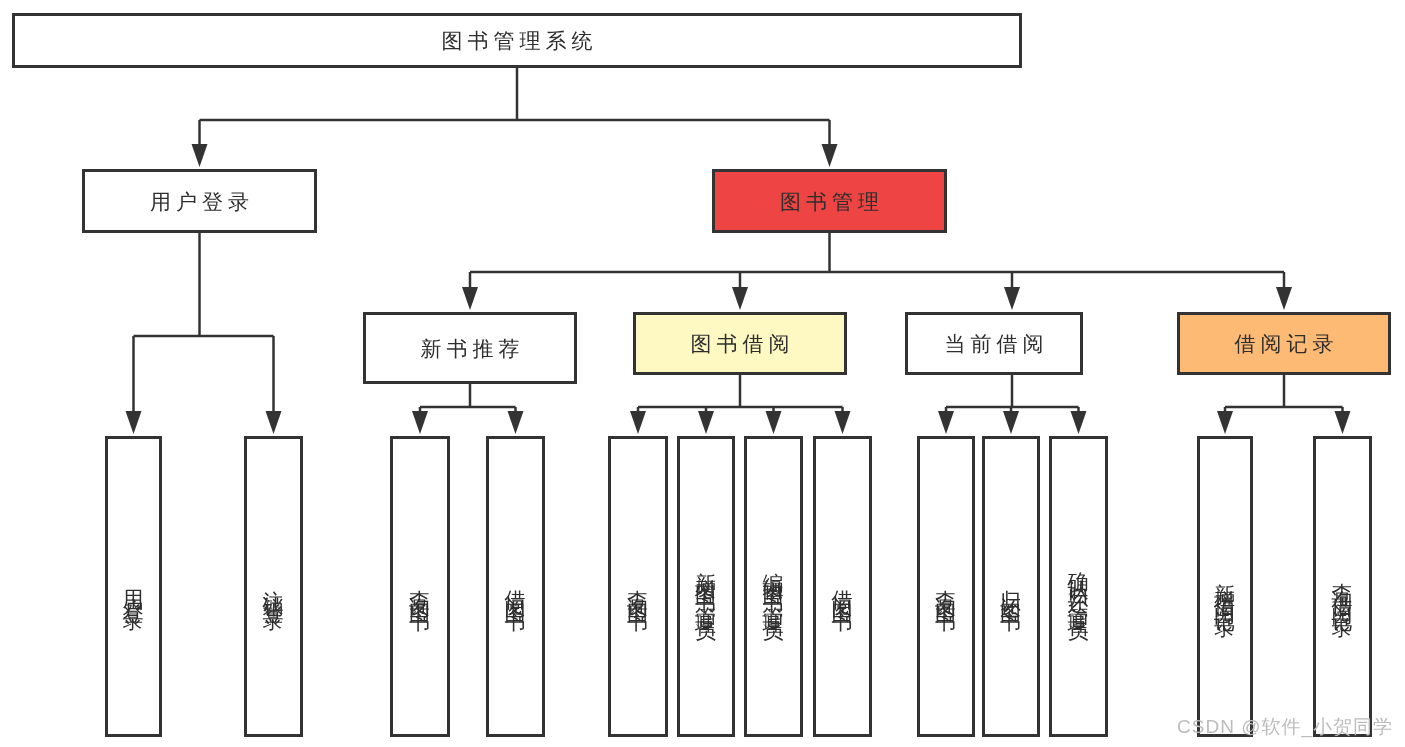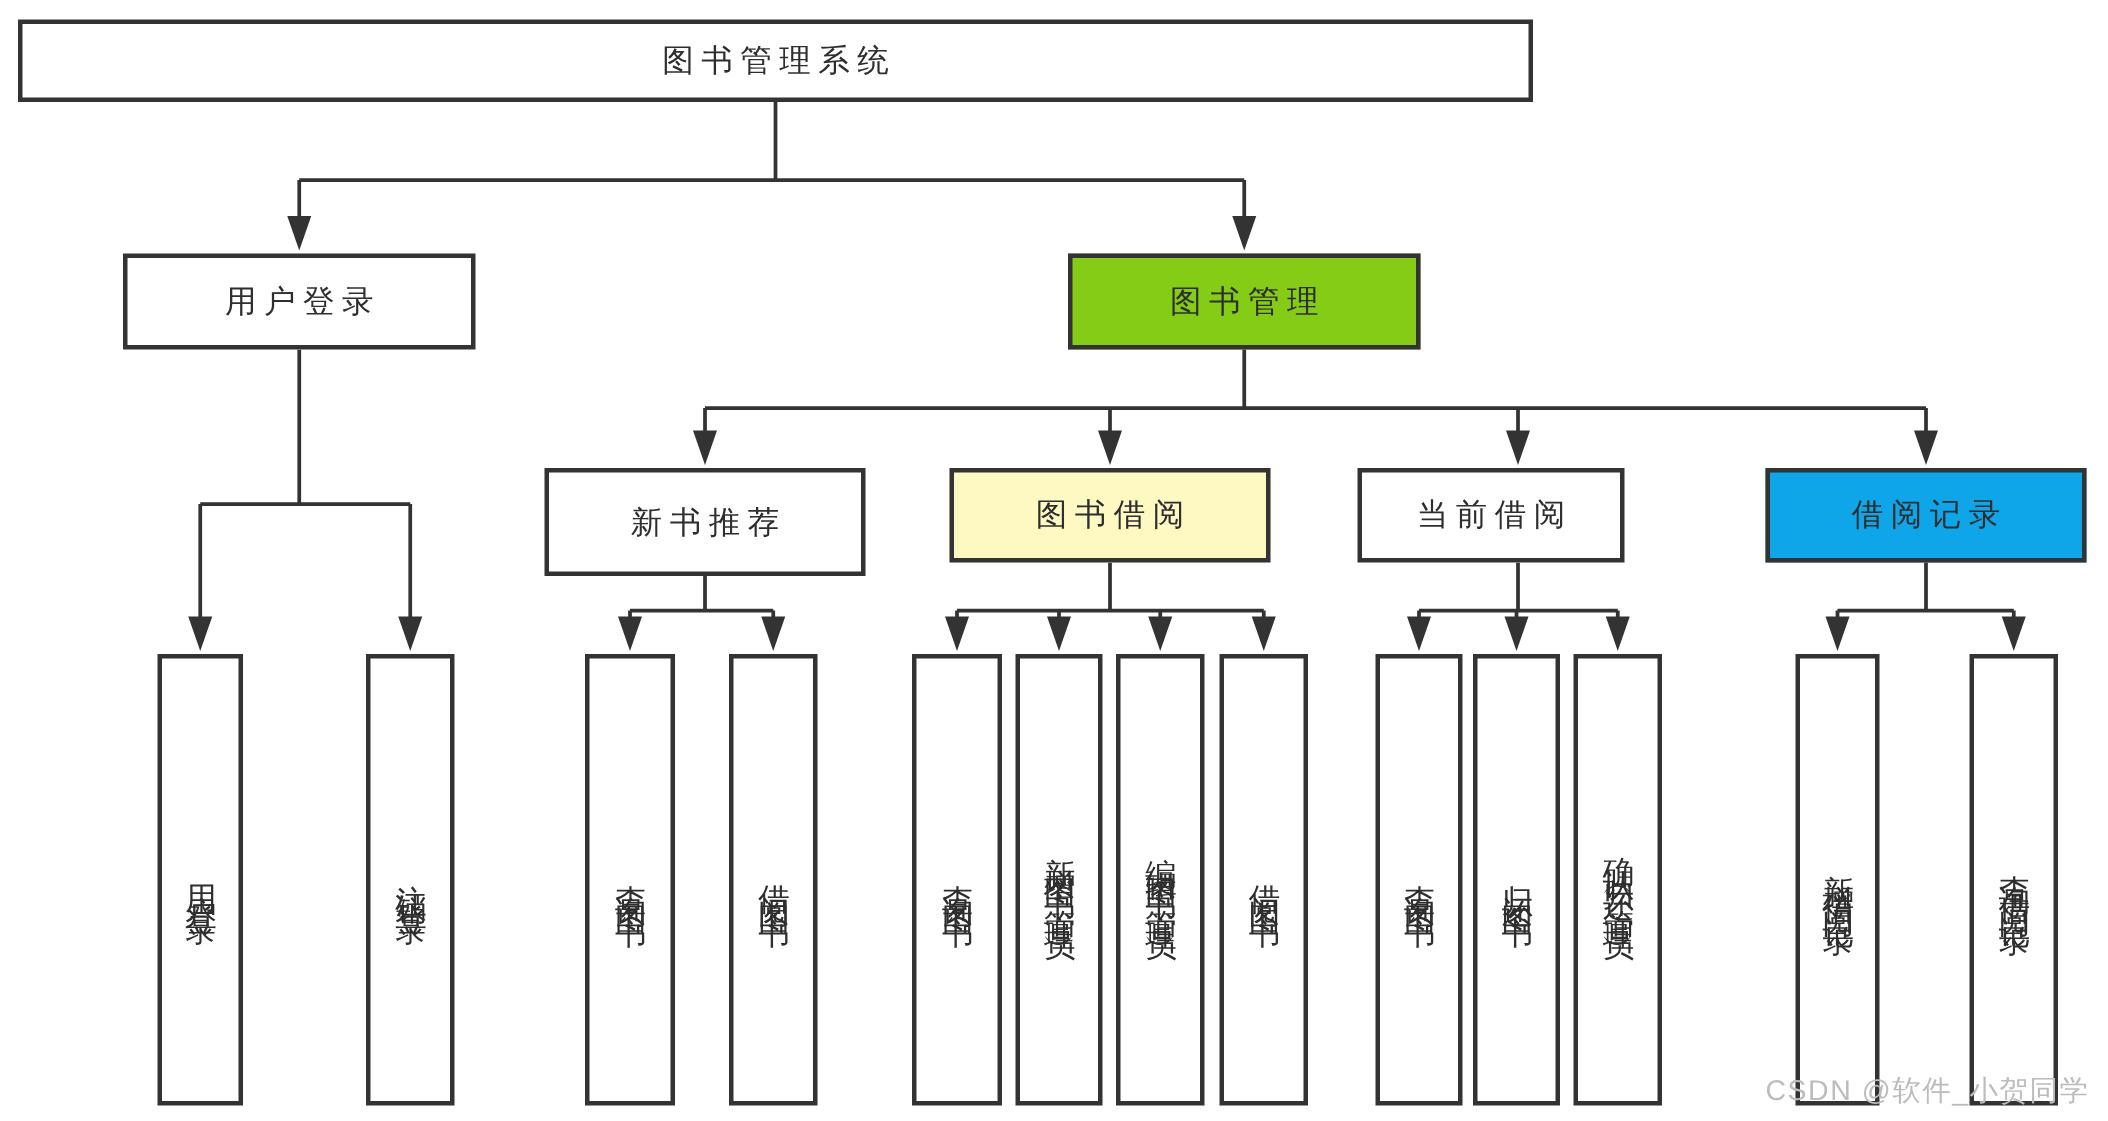--- a/index.html
+++ b/index.html
@@ -110,25 +110,25 @@
       <line x1="1284" y1="375" x2="1284" y2="407" stroke="#333333" stroke-width="2.5"></line>
       <line x1="1225" y1="407" x2="1342.5" y2="407" stroke="#333333" stroke-width="2.5"></line>
       <line x1="1225" y1="407" x2="1225" y2="415" stroke="#333333" stroke-width="2.5"></line>
       <polygon points="1217,411 1233,411 1225,434" fill="#333333"></polygon>
       <line x1="1342.5" y1="407" x2="1342.5" y2="415" stroke="#333333" stroke-width="2.5"></line>
       <polygon points="1334.5,411 1350.5,411 1342.5,434" fill="#333333"></polygon>
     </svg>
   <div id="nodes">
       <div class="node h" style="left: 12px; top: 13px; width: 1010px; height: 55px; border-color: rgb(51, 51, 51); background: rgb(255, 255, 255); color: rgb(46, 46, 46);">图书管理系统</div>
       <div class="node h" style="left: 82px; top: 169px; width: 235px; height: 64px; border-color: rgb(51, 51, 51); background: rgb(255, 255, 255); color: rgb(46, 46, 46);">用户登录</div>
-      <div class="node h" style="left: 712px; top: 169px; width: 235px; height: 64px; border-color: rgb(51, 51, 51); background: #84cc16; color: rgb(46, 46, 46);">图书管理</div>
+      <div class="node h" style="left: 712px; top: 169px; width: 235px; height: 64px; border-color: rgb(51, 51, 51); background: #ef4444; color: rgb(46, 46, 46);">图书管理</div>
       <div class="node h" style="left: 363px; top: 312px; width: 214px; height: 72px; border-color: rgb(51, 51, 51); background: rgb(255, 255, 255); color: rgb(46, 46, 46);">新书推荐</div>
       <div class="node h" style="left: 633px; top: 312px; width: 214px; height: 63px; border-color: rgb(51, 51, 51); background: #fef9c3; color: rgb(46, 46, 46);">图书借阅</div>
       <div class="node h" style="left: 905px; top: 312px; width: 178px; height: 63px; border-color: rgb(51, 51, 51); background: rgb(255, 255, 255); color: rgb(46, 46, 46);">当前借阅</div>
-      <div class="node h" style="left: 1177px; top: 312px; width: 214px; height: 63px; border-color: rgb(51, 51, 51); background: #0ea5e9; color: rgb(46, 46, 46);">借阅记录</div>
+      <div class="node h" style="left: 1177px; top: 312px; width: 214px; height: 63px; border-color: rgb(51, 51, 51); background: #fdba74; color: rgb(46, 46, 46);">借阅记录</div>
       <div class="node v" style="left: 105px; top: 436px; width: 57px; height: 301px; border-color: rgb(51, 51, 51); background: rgb(255, 255, 255); color: rgb(46, 46, 46);">用户登录</div>
       <div class="node v" style="left: 244px; top: 436px; width: 59px; height: 301px; border-color: rgb(51, 51, 51); background: rgb(255, 255, 255); color: rgb(46, 46, 46);">注销登录</div>
       <div class="node v" style="left: 390px; top: 436px; width: 60px; height: 301px; border-color: rgb(51, 51, 51); background: rgb(255, 255, 255); color: rgb(46, 46, 46);">查询图书</div>
       <div class="node v" style="left: 486px; top: 436px; width: 59px; height: 301px; border-color: rgb(51, 51, 51); background: rgb(255, 255, 255); color: rgb(46, 46, 46);">借阅图书</div>
       <div class="node v" style="left: 608px; top: 436px; width: 60px; height: 301px; border-color: rgb(51, 51, 51); background: rgb(255, 255, 255); color: rgb(46, 46, 46);">查询图书</div>
       <div class="node v" style="left: 677px; top: 436px; width: 58px; height: 301px; border-color: rgb(51, 51, 51); background: rgb(255, 255, 255); color: rgb(46, 46, 46);">新增图书（管理员）</div>
       <div class="node v" style="left: 744px; top: 436px; width: 59px; height: 301px; border-color: rgb(51, 51, 51); background: rgb(255, 255, 255); color: rgb(46, 46, 46);">编辑图书（管理员）</div>
       <div class="node v" style="left: 813px; top: 436px; width: 59px; height: 301px; border-color: rgb(51, 51, 51); background: rgb(255, 255, 255); color: rgb(46, 46, 46);">借阅图书</div>
       <div class="node v" style="left: 917px; top: 436px; width: 58px; height: 301px; border-color: rgb(51, 51, 51); background: rgb(255, 255, 255); color: rgb(46, 46, 46);">查询图书</div>
       <div class="node v" style="left: 982px; top: 436px; width: 58px; height: 301px; border-color: rgb(51, 51, 51); background: rgb(255, 255, 255); color: rgb(46, 46, 46);">归还图书</div>

